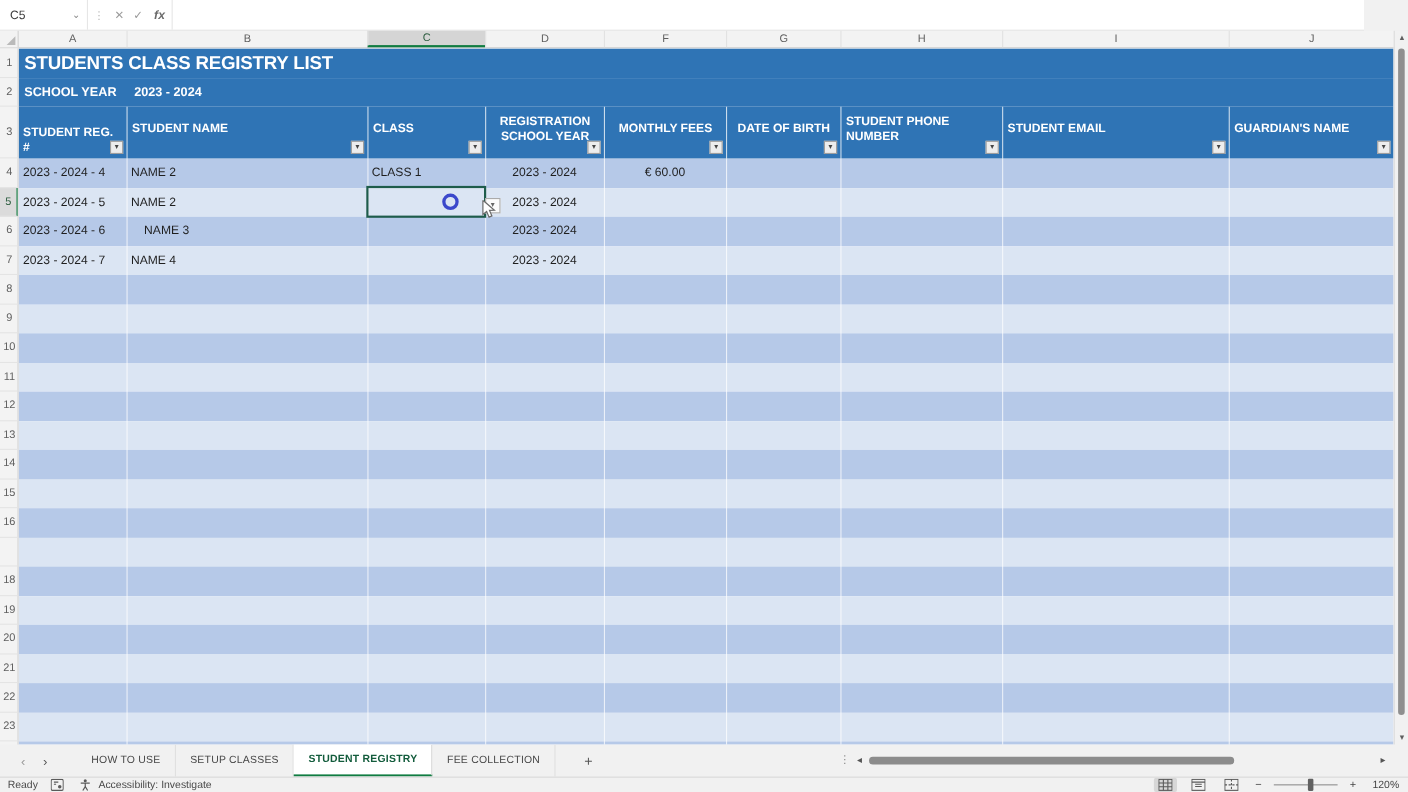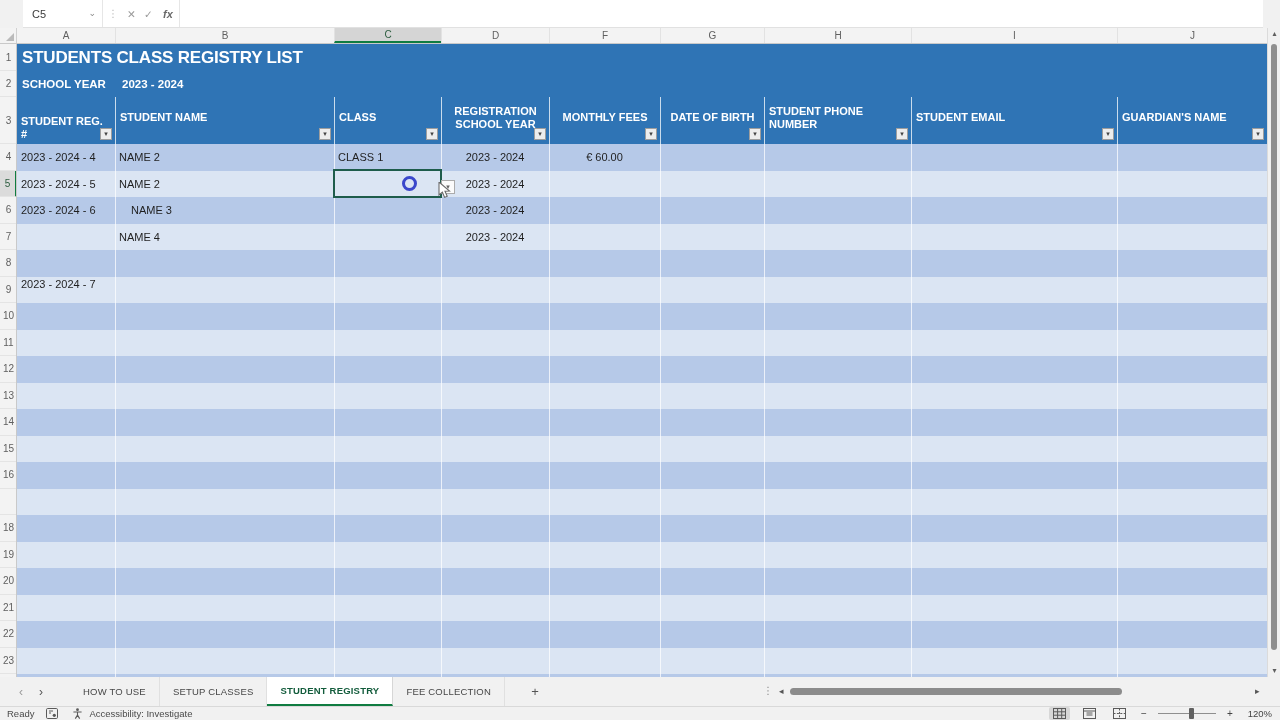--- a/index.html
+++ b/index.html
@@ -7,21 +7,21 @@
   body {
     width:1280px; height:720px; overflow:hidden;
     font-family:"Liberation Sans", sans-serif;
     background:#F1F1F1;
     -webkit-font-smoothing:antialiased;
   }
   #app { position:relative; width:1280px; height:720px; background:#F1F1F1; }
 
   
   #formula-bar { position:absolute; left:0; top:0; width:1240px; height:28px; background:#fff;
-    border-bottom:1px solid #E1E1E1; display:flex; align-items:center;margin-left:23px; }
+    border-bottom:1px solid #E1E1E1; display:flex; align-items:center; }
   .namebox { width:80px; height:100%; display:flex; align-items:center; padding-left:9px;
     border-right:1px solid #E6E6E6; font-size:11px; color:#3b3b3b; }
   .namebox .caret { margin-left:auto; margin-right:6px; color:#8a8a8a; font-size:9px; line-height:9px; }
   .vdots { color:#b9b9b9; font-size:10px; padding:0 5px; }
   .fbtn { width:17px; text-align:center; color:#9b9b9b; font-size:10.5px; cursor:default; }
   .fxlbl { width:22px; text-align:center; color:#6a6a6a; font-size:11px; font-style:italic; font-weight:bold; }
   .formula-input { flex:1; height:100%; border-left:1px solid #E6E6E6; font-size:11px; color:#222;
     display:flex; align-items:center; padding-left:6px; }
 
   
@@ -254,21 +254,21 @@
       <div class="dcell cell-left" style="left: 98px; top: 100px; width: 219px; height: 26.5px; line-height: 26.5px;">NAME 2</div>
       <div class="dcell cell-left" style="left: 317px; top: 100px; width: 107px; height: 26.5px; line-height: 26.5px;">CLASS 1</div>
       <div class="dcell cell-center" style="left: 424px; top: 100px; width: 108px; height: 26.5px; line-height: 26.5px;">2023 - 2024</div>
       <div class="dcell cell-center" style="left: 532px; top: 100px; width: 111px; height: 26.5px; line-height: 26.5px;">€ 60.00</div>
       <div class="dcell cell-left" style="left: 0px; top: 126.5px; width: 98px; height: 26.5px; line-height: 26.5px;">2023 - 2024 - 5</div>
       <div class="dcell cell-left" style="left: 98px; top: 126.5px; width: 219px; height: 26.5px; line-height: 26.5px;">NAME 2</div>
       <div class="dcell cell-center" style="left: 424px; top: 126.5px; width: 108px; height: 26.5px; line-height: 26.5px;">2023 - 2024</div>
       <div class="dcell cell-left" style="left: 0px; top: 153px; width: 98px; height: 26.5px; line-height: 26.5px;">2023 - 2024 - 6</div>
       <div class="dcell cell-left" style="left: 110px; top: 153px; width: 219px; height: 22px; line-height: 26.5px;">NAME 3</div>
       <div class="dcell cell-center" style="left: 424px; top: 153px; width: 108px; height: 26.5px; line-height: 26.5px;">2023 - 2024</div>
-      <div class="dcell cell-left" style="left: 0px; top: 179.5px; width: 98px; height: 26.5px; line-height: 26.5px; margin-top: 47px;">2023 - 2024 - 7</div>
+      <div class="dcell cell-left" style="left: 0px; top: 179.5px; width: 98px; height: 26.5px; line-height: 26.5px;">2023 - 2024 - 7</div>
       <div class="dcell cell-left" style="left: 98px; top: 179.5px; width: 219px; height: 26.5px; line-height: 26.5px;">NAME 4</div>
       <div class="dcell cell-center" style="left: 424px; top: 179.5px; width: 108px; height: 26.5px; line-height: 26.5px;">2023 - 2024</div>
       <div id="selbox"></div>
       <div id="ring"></div>
       <div id="dvbtn">▾</div>
       <svg id="cursor" width="17" height="18" viewBox="0 0 17 18">
       <polygon points="1,0 1,13 4.4,10.2 6.6,15.4 9.2,14.3 7,9.3 11.5,9.1" fill="#FFFFFF" stroke="#6B6B6B" stroke-width="1.1"></polygon>
     </svg>
     </div>
 

